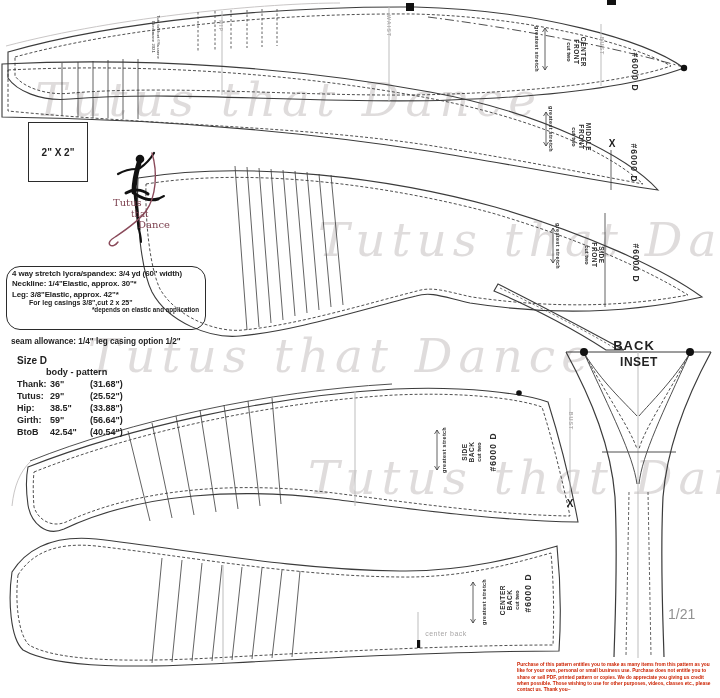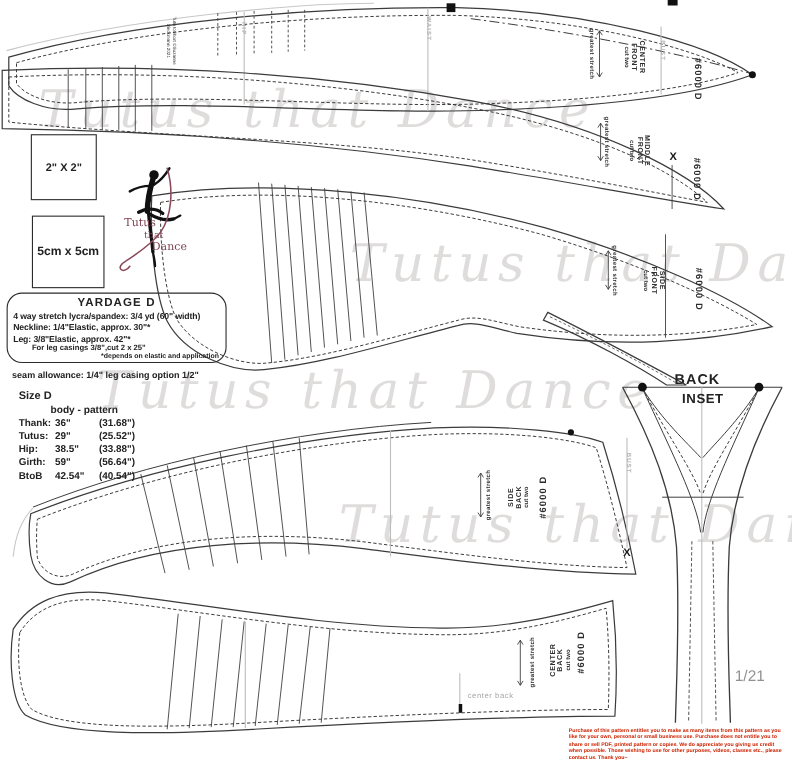--- a/index.html
+++ b/index.html
@@ -131,30 +131,26 @@
       <path stroke-width="2" d="M139,229 C140,234 141,238 141,242"></path>
       <path stroke-width="3" d="M135,194 C143,199 151,201 158,199"></path>
       <path stroke-width="2" d="M158,199 L164,196"></path>
       <path stroke="#8a4a5a" stroke-width="1.4" d="M152,153 C158,173 156,197 146,211 C138,222 124,231 115,237 C110,240 108,243 110,245 C112,247 116,245 118,242"></path>
     </g>
   </svg>
 
   <div class="sq" style="left:28px;top:122px;width:58px;height:58px;font-size:10px">
     <span>2" X 2"</span>
   </div>
-  <div class="sq" style="left:29px;top:196px;width:64px;height:64px;font-size:11px">
-    <span>5cm x 5cm</span>
-  </div>
 
   <span class="logoword" style="left:113px;top:197px;font-size:10px">Tutus</span>
   <span class="logoword" style="left:131px;top:209px;font-size:8.5px">that</span>
   <span class="logoword" style="left:138px;top:219px;font-size:10px">Dance</span>
 
   <div class="yardage">
-    <div class="ytitle">YARDAGE D</div>
     <div class="yline">4 way stretch lycra/spandex: 3/4 yd (60" width)</div>
     <div class="yline">Neckline: 1/4"Elastic, approx. 30"*</div>
     <div class="yline">Leg: 3/8"Elastic, approx. 42"*</div>
     <div class="yline4">For leg casings 3/8",cut 2 x 25"</div>
     <div class="yline5">*depends on elastic and application</div>
   </div>
   <div class="seam">seam allowance: 1/4" leg casing option 1/2"</div>
 
   <div class="sztitle">Size D</div>
   <div class="szhead">body - pattern</div>

